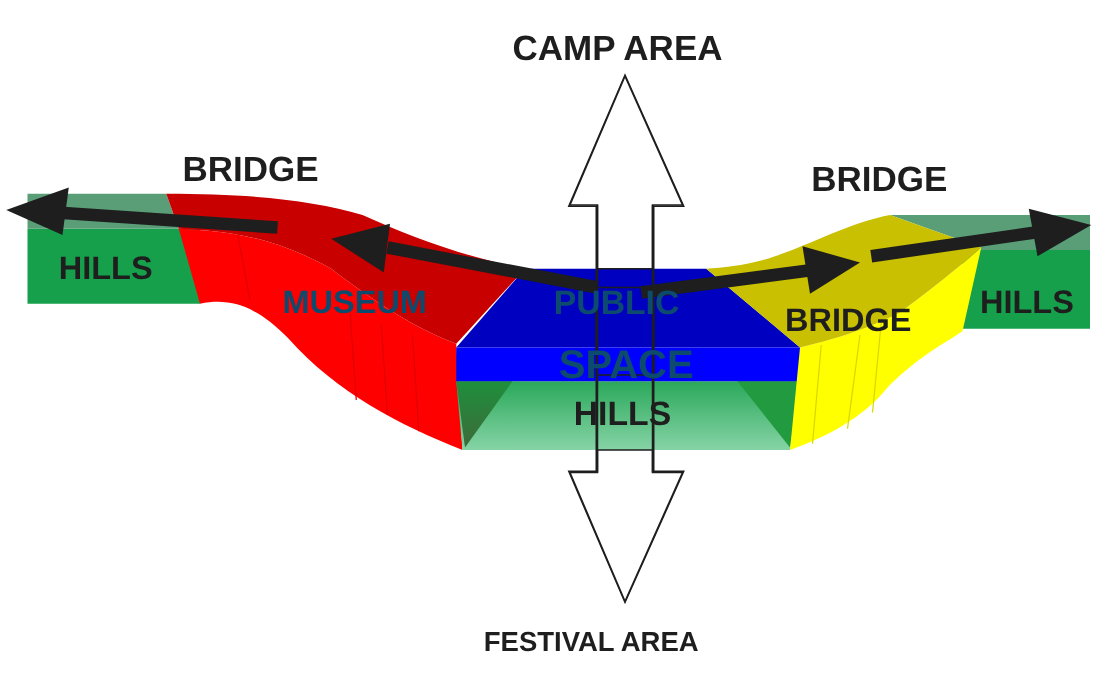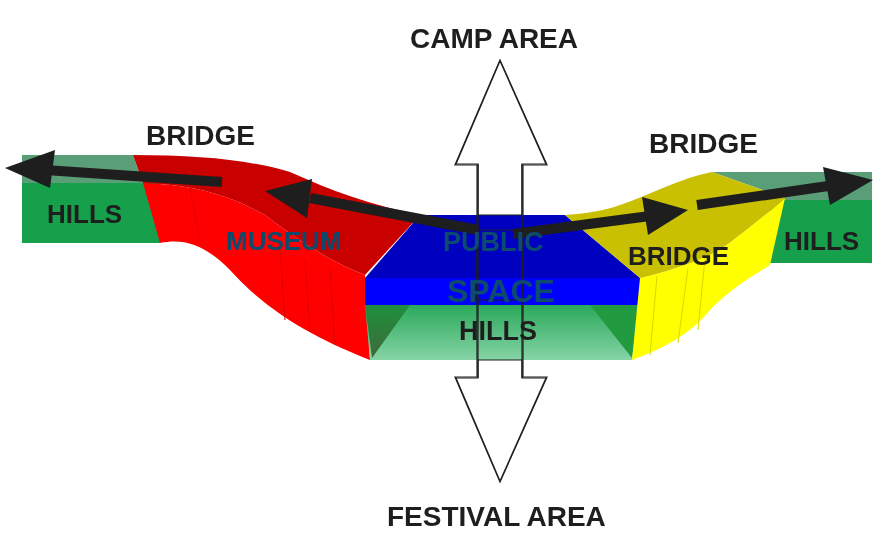--- a/index.html
+++ b/index.html
@@ -97,21 +97,21 @@
     <polygon points="500,61 546,164 522,164 522,215 478,215 478,164 456,164" fill="none" stroke="#1e1e1e" stroke-width="1.2"></polygon>
     <polygon points="478,360 522,360 522,378 546,378 500,481 456,378 478,378" fill="#ffffff"></polygon>
     <polygon points="478,360 522,360 522,378 546,378 500,481 456,378 478,378" fill="none" stroke="#1e1e1e" stroke-width="1.2"></polygon>
 
     <line x1="478" y1="164" x2="478" y2="378" stroke="#1e1e1e" stroke-width="1.2"></line>
     <line x1="522" y1="164" x2="522" y2="378" stroke="#1e1e1e" stroke-width="1.2"></line>
   </svg>
 
   
   <div class="lbl dark" style="left:410px; top:25px; font-size:28px;">CAMP AREA</div>
-  <div class="lbl dark" style="left:387px; top:503px; font-size:28px;">FESTIVAL AREA</div>
+  <div class="lbl dark" style="left:387px; top:503px; font-size:22px;">FESTIVAL AREA</div>
   <div class="lbl dark" style="left:146px; top:122px; font-size:28px;">BRIDGE</div>
   <div class="lbl dark" style="left:649px; top:130px; font-size:28px;">BRIDGE</div>
   <div class="lbl dark" style="left:47px; top:201px; font-size:26px;">HILLS</div>
   <div class="lbl dark" style="left:784px; top:228px; font-size:26px;">HILLS</div>
   <div class="lbl light" style="left:226px; top:228px; font-size:26px;">MUSEUM</div>
   <div class="lbl light" style="left:443px; top:229px; font-size:27px;">PUBLIC</div>
   <div class="lbl light" style="left:447px; top:275px; font-size:32px;">SPACE</div>
   <div class="lbl dark" style="left:459px; top:318px; font-size:27px;">HILLS</div>
   <div class="lbl dark" style="left:628px; top:243px; font-size:26px;">BRIDGE</div>
 </div>

